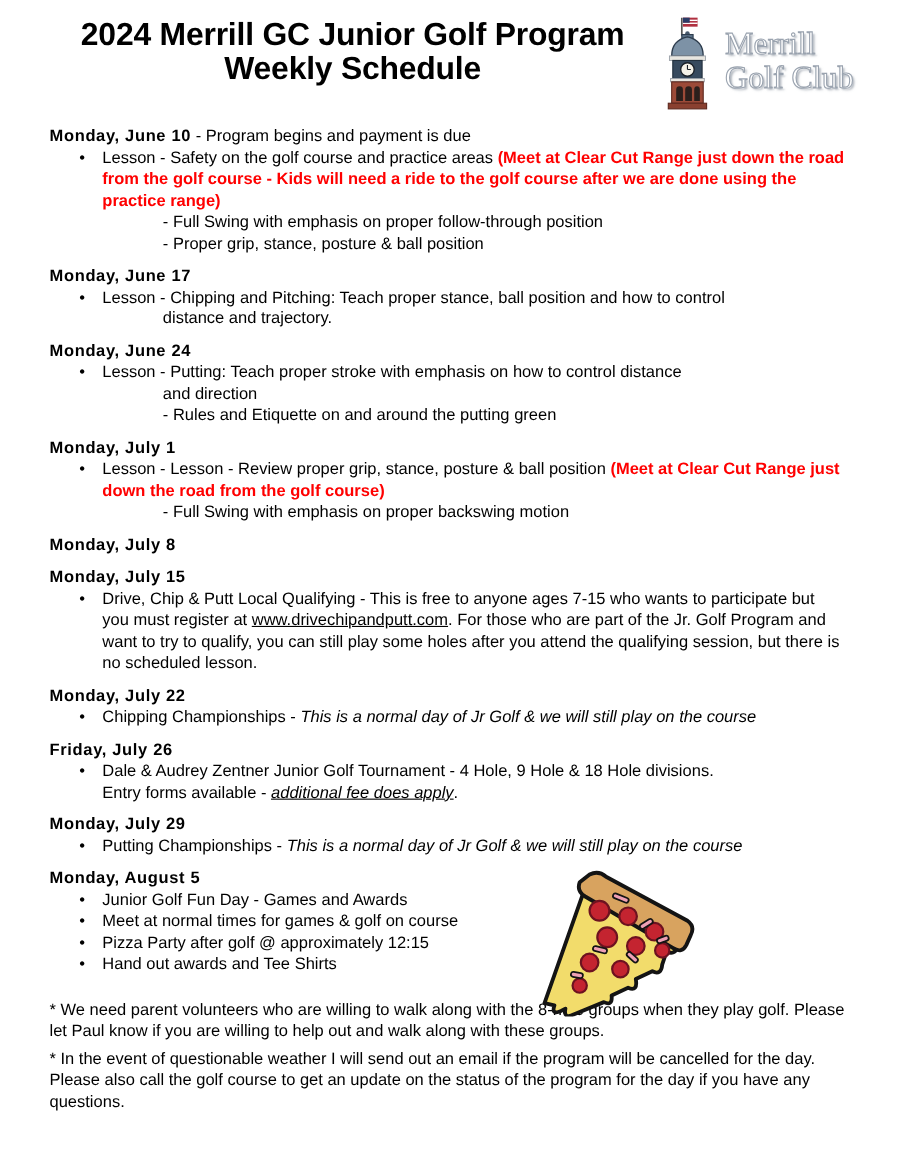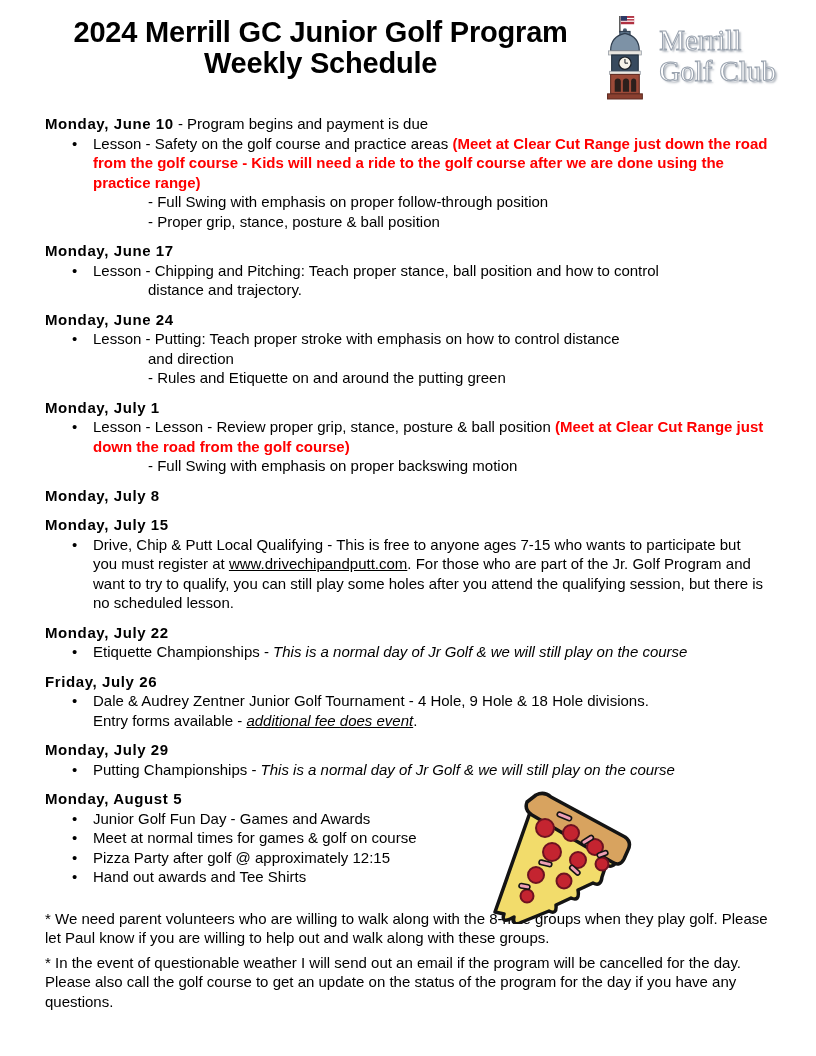--- a/index.html
+++ b/index.html
@@ -116,26 +116,26 @@
       </div>
       <div class="section">
         <div class="sec-heading"><span class="hbold">Monday, July 8</span></div>
       </div>
       <div class="section">
         <div class="sec-heading"><span class="hbold">Monday, July 15</span></div>
         <div class="b-line first"><span class="marker">•</span><span class="seg normal">Drive, Chip &amp; Putt Local Qualifying - This is free to anyone ages 7-15 who wants to participate but you must register at </span><a class="seg link" href="#">www.drivechipandputt.com</a><span class="seg normal">.  For those who are part of the Jr. Golf Program and want to try to qualify, you can still play some holes after you attend the qualifying session, but there is no scheduled lesson.</span></div>
       </div>
       <div class="section">
         <div class="sec-heading"><span class="hbold">Monday, July 22</span></div>
-        <div class="b-line first"><span class="marker">•</span><span class="seg normal">Etiquette Championships - </span><span class="seg italic">This is a normal day of Jr Golf &amp; we will still play on the course</span></div>
+        <div class="b-line first"><span class="marker">•</span><span class="seg normal">Chipping Championships - </span><span class="seg italic">This is a normal day of Jr Golf &amp; we will still play on the course</span></div>
       </div>
       <div class="section">
         <div class="sec-heading"><span class="hbold">Friday, July 26</span></div>
         <div class="b-line first"><span class="marker">•</span><span class="seg normal">Dale &amp; Audrey Zentner Junior Golf Tournament - 4 Hole, 9 Hole &amp; 18 Hole divisions.</span></div>
-        <div class="b-line cont"><span class="seg normal">Entry forms available - </span><span class="seg italic-underline">additional fee does event</span><span class="seg normal">.</span></div>
+        <div class="b-line cont"><span class="seg normal">Entry forms available - </span><span class="seg italic-underline">additional fee does apply</span><span class="seg normal">.</span></div>
       </div>
       <div class="section">
         <div class="sec-heading"><span class="hbold">Monday, July 29</span></div>
         <div class="b-line first"><span class="marker">•</span><span class="seg normal">Putting Championships - </span><span class="seg italic">This is a normal day of Jr Golf &amp; we will still play on the course</span></div>
       </div>
       <div class="section">
         <div class="sec-heading"><span class="hbold">Monday, August 5</span></div>
         <div class="b-line first"><span class="marker">•</span><span class="seg normal">Junior Golf Fun Day - Games and Awards</span></div>
         <div class="b-line first"><span class="marker">•</span><span class="seg normal">Meet at normal times for games &amp; golf on course</span></div>
         <div class="b-line first"><span class="marker">•</span><span class="seg normal">Pizza Party after golf @ approximately 12:15</span></div>

